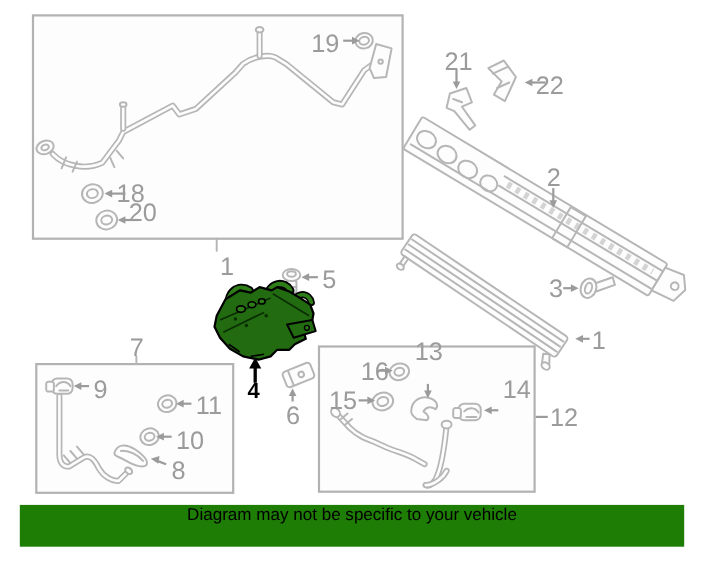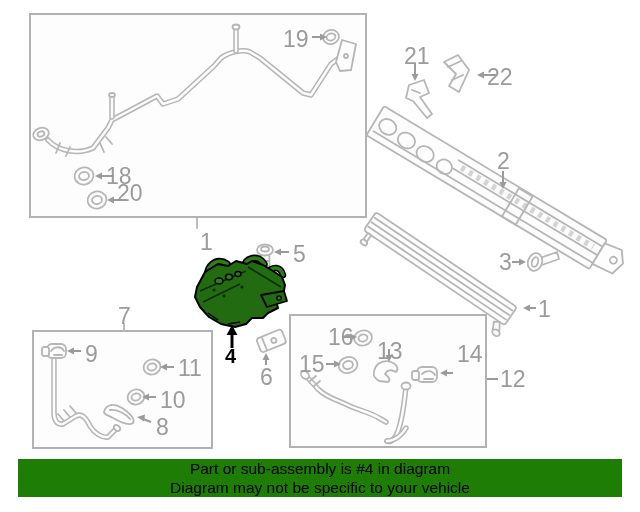--- a/index.html
+++ b/index.html
@@ -220,23 +220,22 @@
   <span class="num" style="left:538px;top:298px">1</span>
   <span class="num" style="left:293px;top:243px">5</span>
   <span class="num num4" style="left:225px;top:346px">4</span>
   <span class="num" style="left:260px;top:366px">6</span>
   <span class="num" style="left:118px;top:305px">7</span>
   <span class="num" style="left:85px;top:343px">9</span>
   <span class="num" style="left:178px;top:357px">11</span>
   <span class="num" style="left:160px;top:389px">10</span>
   <span class="num" style="left:156px;top:416px">8</span>
   <span class="num" style="left:328px;top:326px">16</span>
-  <span class="num" style="left:377px;top:340px">13</span>
+  <span class="num" style="left:377px;top:308px">13</span>
   <span class="num" style="left:299px;top:353px">15</span>
   <span class="num" style="left:457px;top:343px">14</span>
   <span class="num" style="left:500px;top:368px">12</span>
 
   <div class="banner">
-    <div>Part or sub-assembly is #4 in diagram</div>
     <div>Diagram may not be specific to your vehicle</div>
   </div>
 
 </div>
 
 </body></html>

